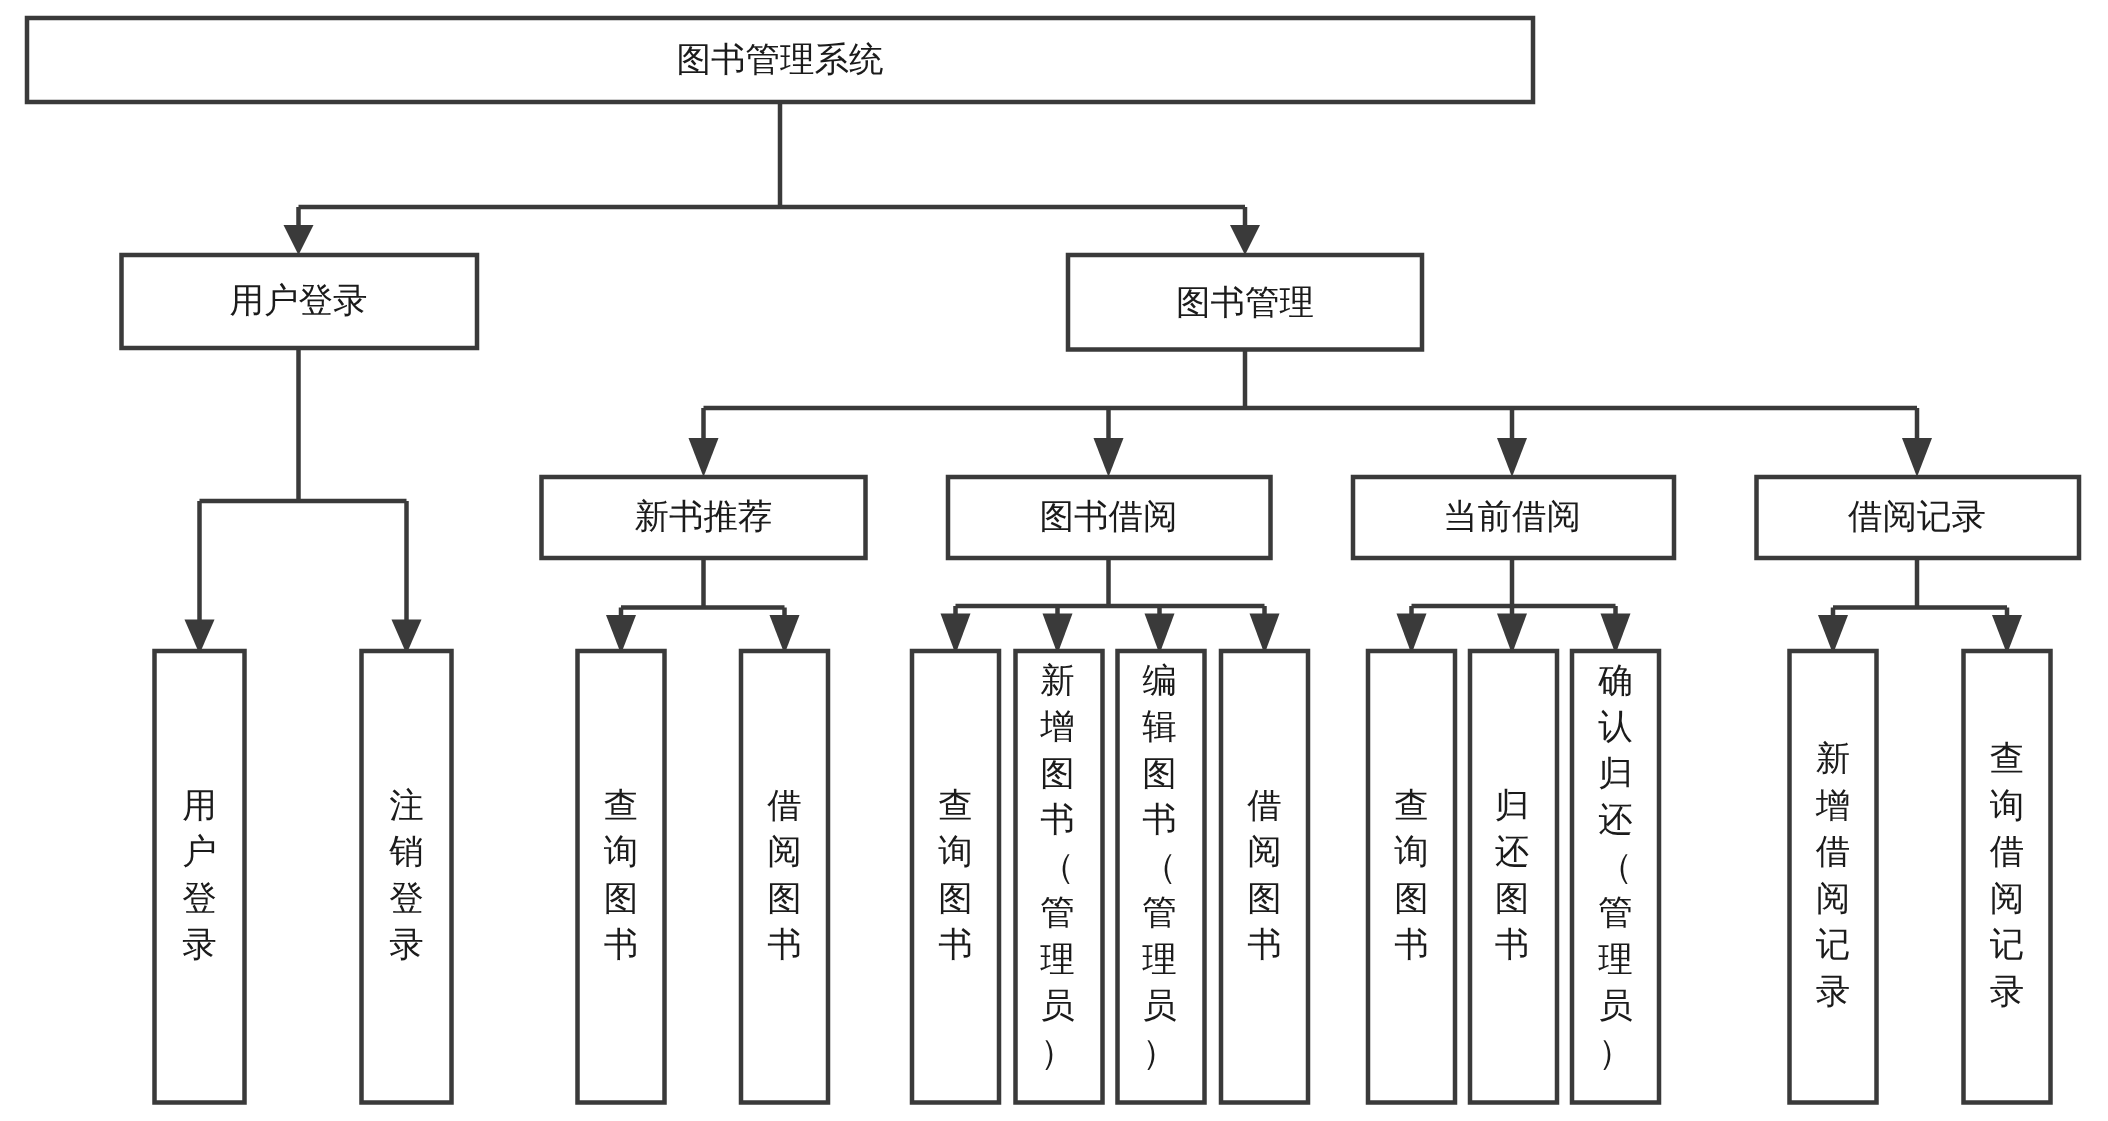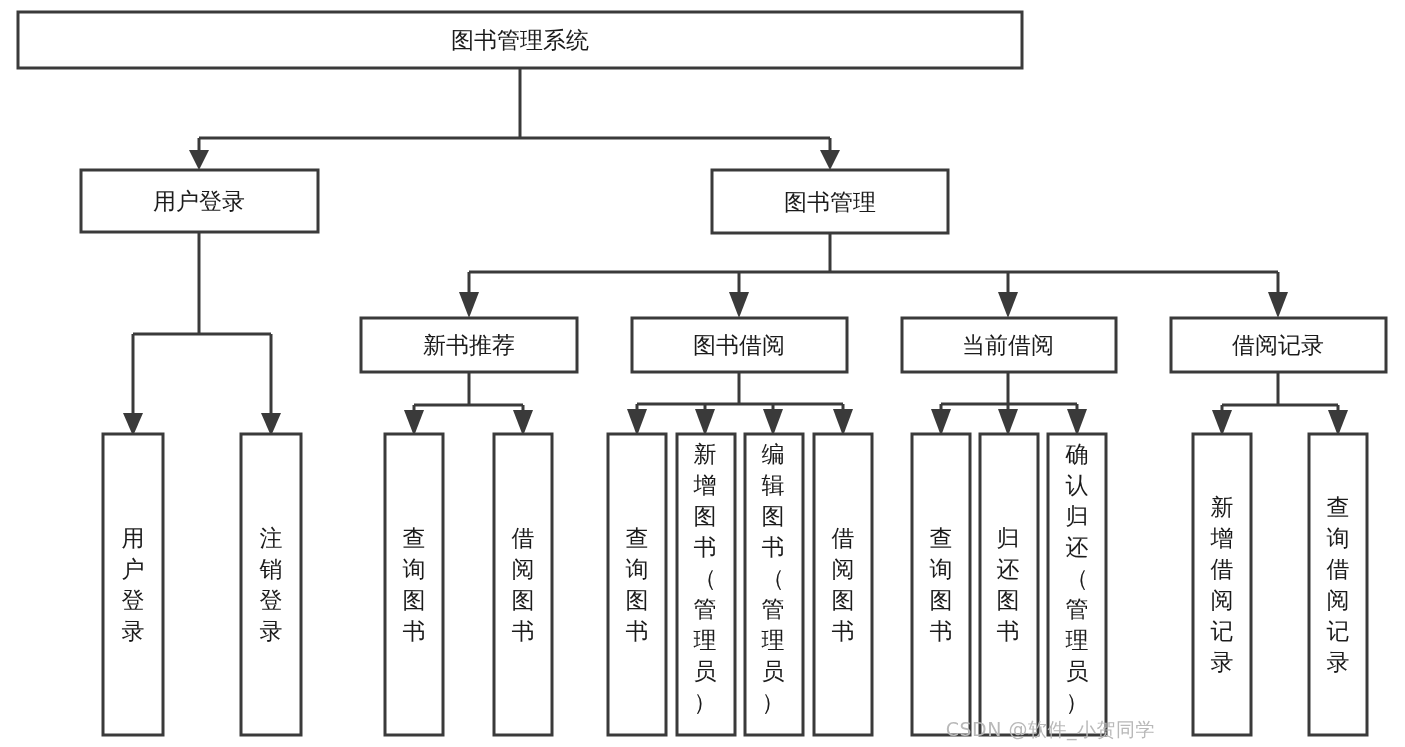--- a/index.html
+++ b/index.html
@@ -229,14 +229,13 @@
       <text class="node-label-v" x="1222" y="507.5" dominant-baseline="middle"><tspan x="1222" y="507.5">新</tspan><tspan x="1222" y="538.5">增</tspan><tspan x="1222" y="569.5">借</tspan><tspan x="1222" y="600.5">阅</tspan><tspan x="1222" y="631.5">记</tspan><tspan x="1222" y="662.5">录</tspan></text>
     </g>
 
     <g>
       <rect class="node-rect" x="1309" y="434" width="58" height="301"></rect>
       <text class="node-label-v" x="1338" y="507.5" dominant-baseline="middle"><tspan x="1338" y="507.5">查</tspan><tspan x="1338" y="538.5">询</tspan><tspan x="1338" y="569.5">借</tspan><tspan x="1338" y="600.5">阅</tspan><tspan x="1338" y="631.5">记</tspan><tspan x="1338" y="662.5">录</tspan></text>
     </g>
 
   </svg>
 
-  <div class="watermark-text">CSDN @软件_小贺同学</div>
 </div>
 
 </body></html>

